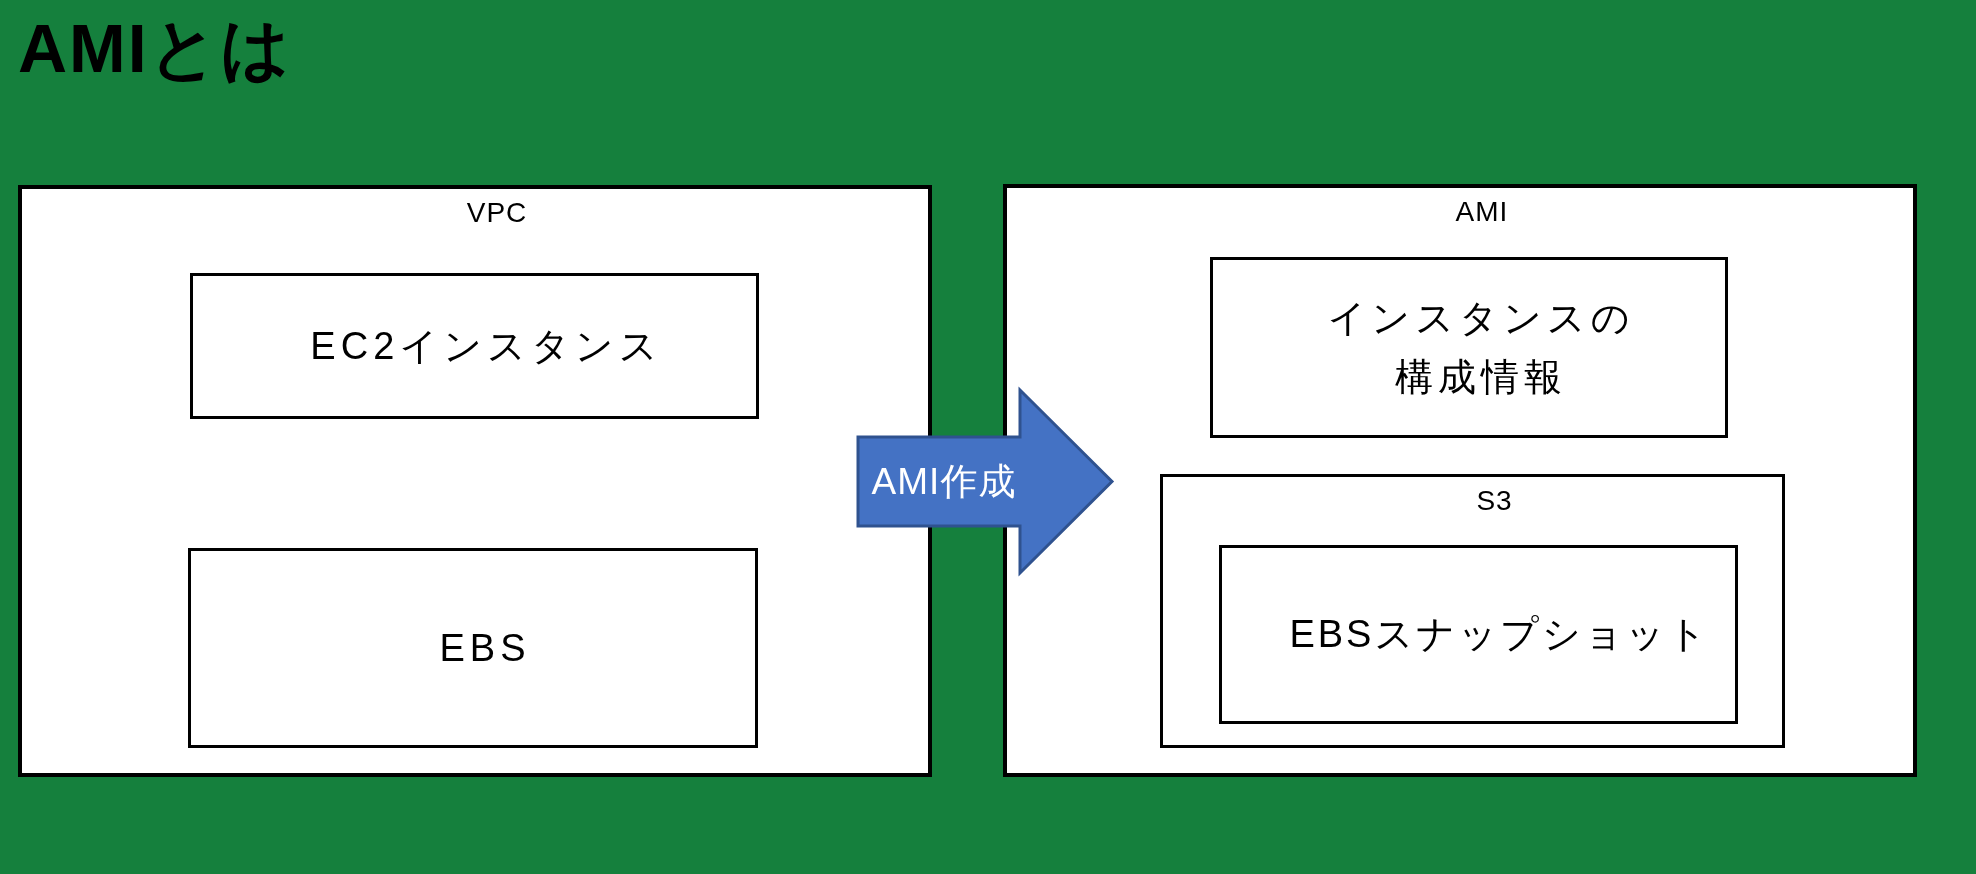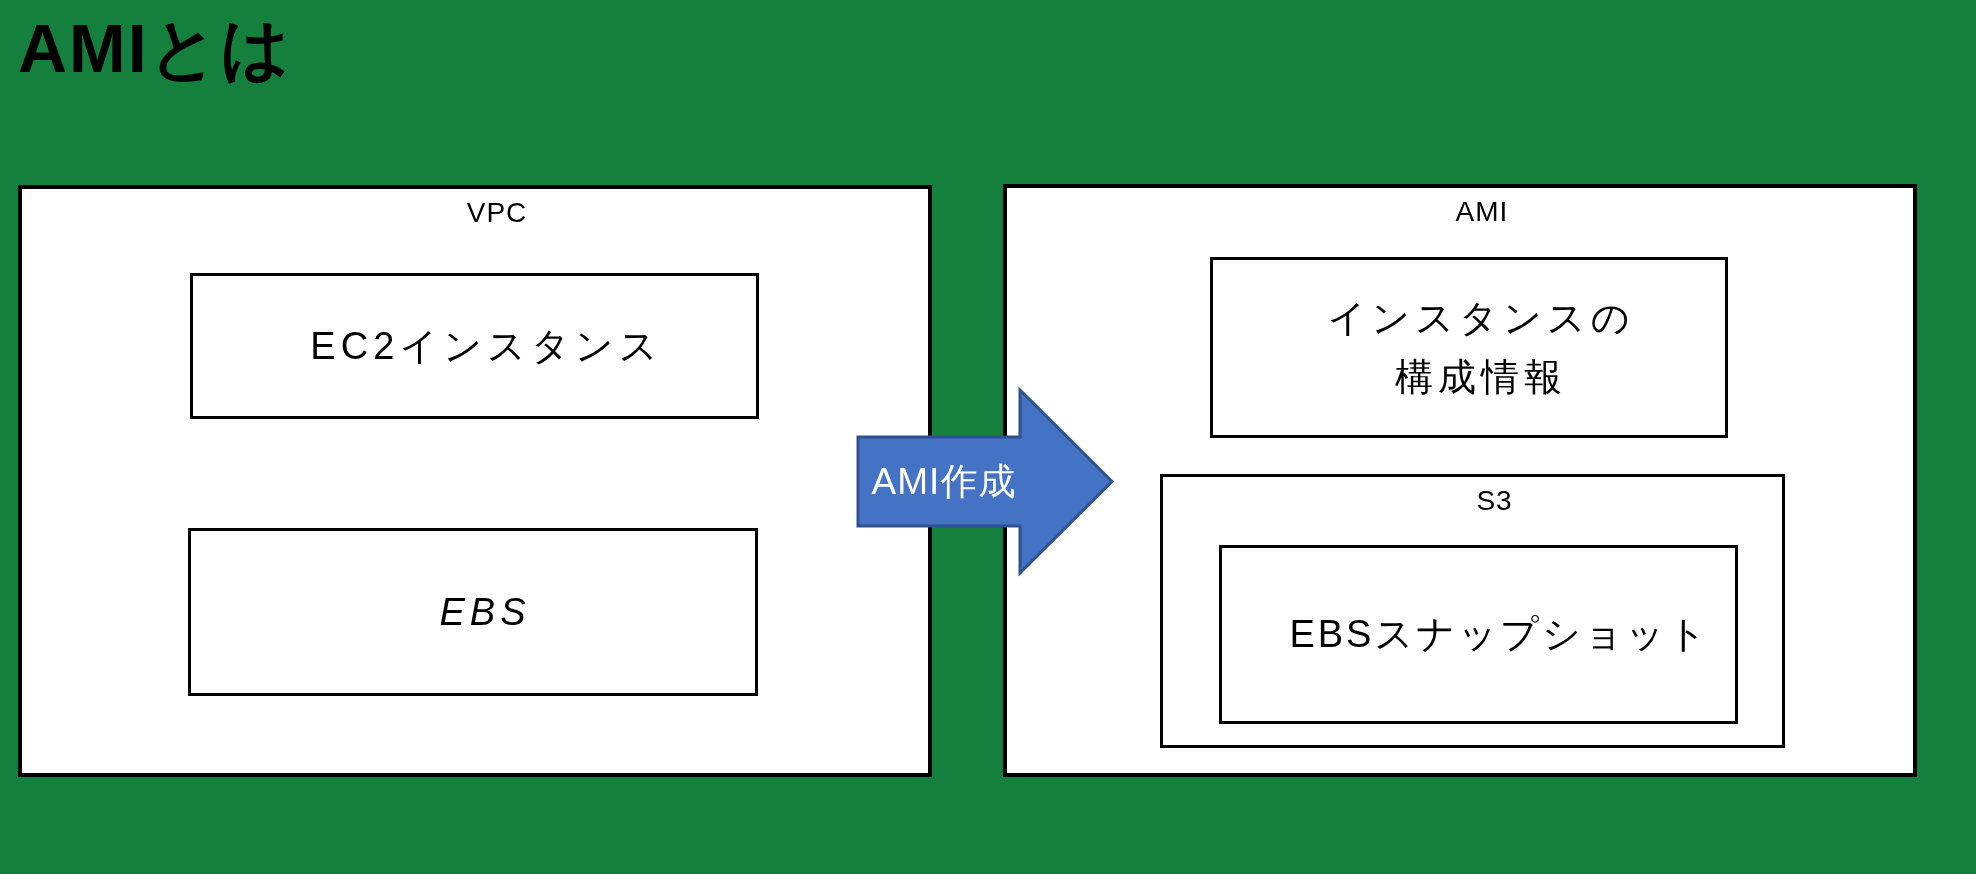--- a/index.html
+++ b/index.html
@@ -104,21 +104,21 @@
   <div class="box" style="left:18px; top:185px; width:914px; height:592px;">
     <div class="group-label">VPC</div>
   </div>
 
   <div class="box inner" style="left:190px; top:273px; width:569px; height:146px;">
     <div class="center-label">
       <span>EC2インスタンス</span>
     </div>
   </div>
 
-  <div class="box inner" style="left:188px; top:528px; width:570px; height:168px;font-style:italic;">
+  <div class="box inner" style="left:188px; top:548px; width:570px; height:200px;">
     <div class="center-label">
       <span>EBS</span>
     </div>
   </div>
 
   <div class="box" style="left:1003px; top:184px; width:914px; height:593px;">
     <div class="group-label">AMI</div>
   </div>
 
   <div class="box inner" style="left:1210px; top:257px; width:518px; height:181px;">

